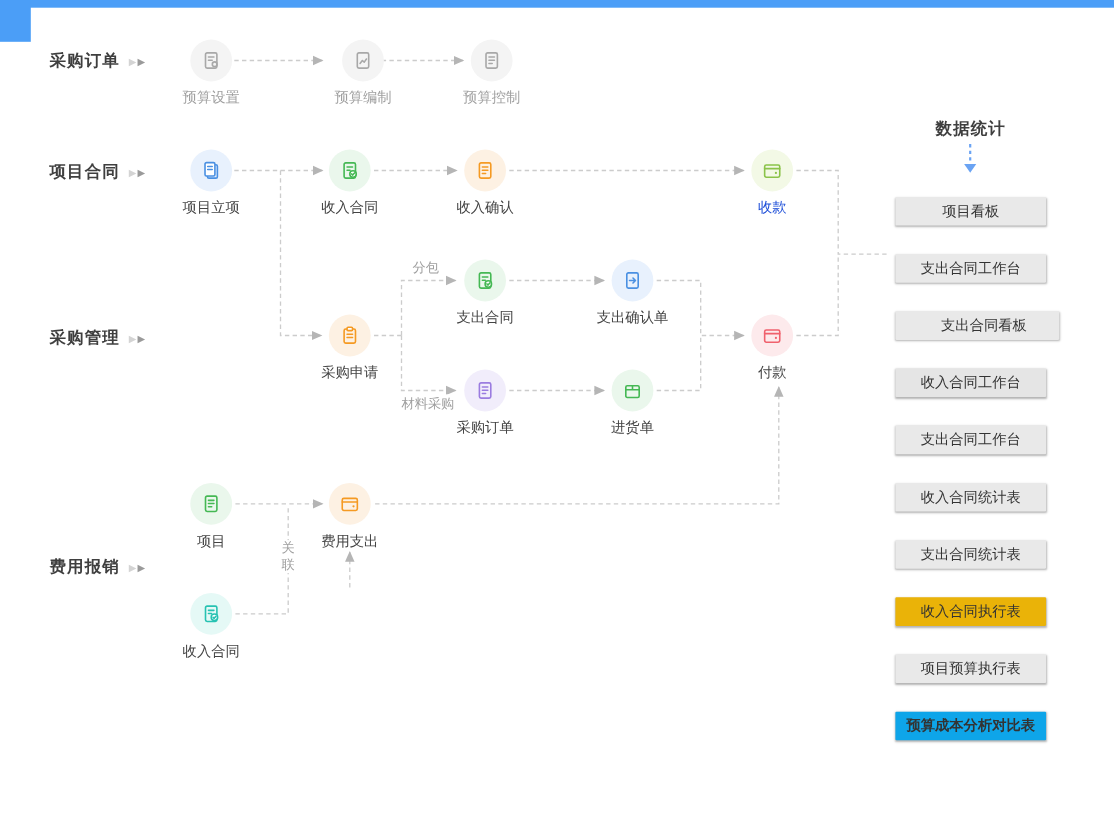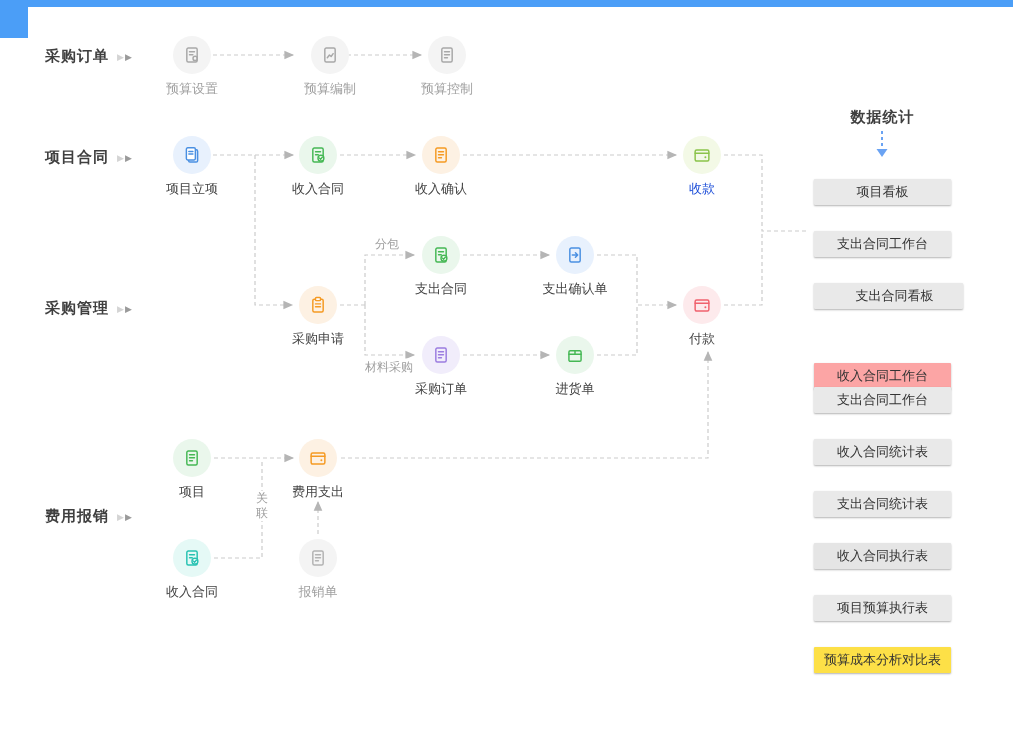--- a/index.html
+++ b/index.html
@@ -249,47 +249,36 @@
             <g fill="none" stroke="currentColor" stroke-width="1.3" stroke-linecap="round" stroke-linejoin="round">
               <rect x="3.4" y="1.8" width="9.2" height="12.4" rx="1.3"></rect>
               <path d="M5.8 5.2h4.4M5.8 7.8h2.4"></path>
               <circle cx="10.6" cy="10.8" r="2.6" fill="#fff"></circle>
               <path d="M9.5 10.8l.8.9 1.5-1.7"></path>
             </g>
           </svg>
         </div>
         <div class="nlabel" style="color:#444444">收入合同</div>
       </div>
-      <div class="node" style="left: 280px; top: 539px;">
-        <div class="circle" style="background:#f4f4f4;color:#b3b3b3">
-          <svg width="18" height="18" viewBox="0 0 16 16">
-            <g fill="none" stroke="currentColor" stroke-width="1.3" stroke-linecap="round" stroke-linejoin="round">
-              <rect x="3.4" y="1.8" width="9.2" height="12.4" rx="1.3"></rect>
-              <path d="M5.8 5.2h4.4M5.8 7.8h4.4M5.8 10.4h2.6"></path>
-            </g>
-          </svg>
-        </div>
-        <div class="nlabel" style="color:#a0a0a0">报销单</div>
-      </div>
     </div>
   <div class="layer" id="edgelabels-layer">
       <div class="elabel" style="left: 387px; top: 244px;">分包</div>
       <div class="elabel" style="left: 389px; top: 367px;">材料采购</div>
       <div class="elabel vert" style="left: 262px; top: 506px;">关联</div>
     </div>
 
   <div>
     <div class="stats-title">数据统计</div>
     <div id="stats-items">
         <div class="stat-btn" style="top: 179px; background: rgb(233, 233, 233);">项目看板</div>
         <div class="stat-btn" style="top: 231px; background: rgb(233, 233, 233);">支出合同工作台</div>
         <div class="stat-btn" style="top: 283px; background: rgb(233, 233, 233); padding-left: 12px;">支出合同看板</div>
-        <div class="stat-btn" style="top: 335px; background: #fca5a5; margin-top: 28px;">收入合同工作台</div>
+        <div class="stat-btn" style="top: 335px; background: #e5e5e5;">收入合同工作台</div>
         <div class="stat-btn" style="top: 387px; background: rgb(233, 233, 233);">支出合同工作台</div>
         <div class="stat-btn" style="top: 439px; background: rgb(233, 233, 233);">收入合同统计表</div>
         <div class="stat-btn" style="top: 491px; background: rgb(233, 233, 233);">支出合同统计表</div>
-        <div class="stat-btn" style="top: 543px; background: #e5e5e5;">收入合同执行表</div>
+        <div class="stat-btn" style="top: 543px; background: #eab308;">收入合同执行表</div>
         <div class="stat-btn" style="top: 595px; background: rgb(233, 233, 233);">项目预算执行表</div>
-        <div class="stat-btn" style="top: 647px; background: #fde047;">预算成本分析对比表</div>
+        <div class="stat-btn" style="top: 647px; background: #0ea5e9; font-weight: bold;">预算成本分析对比表</div>
       </div>
   </div>
 
 </div>
 
 </body></html>

